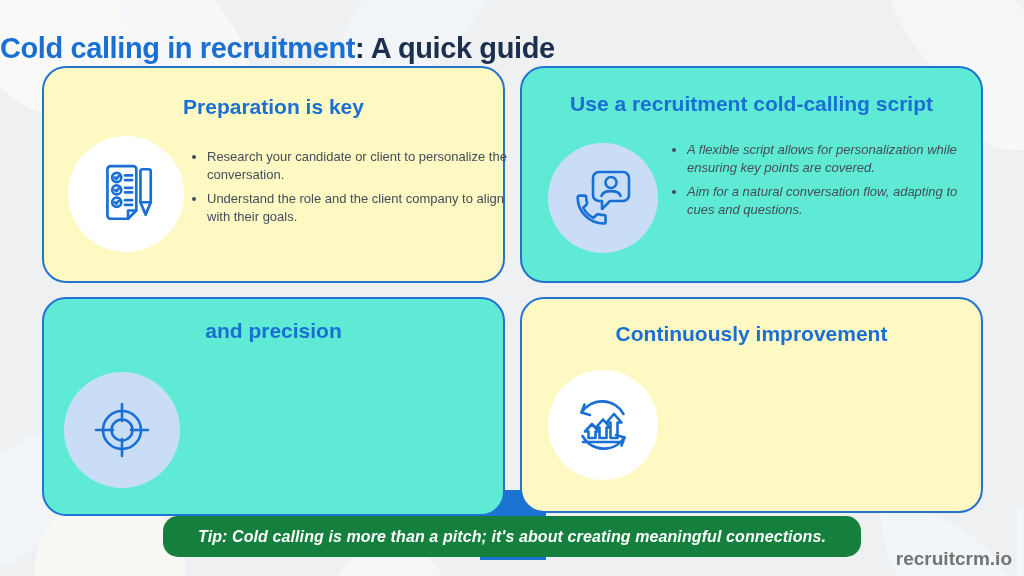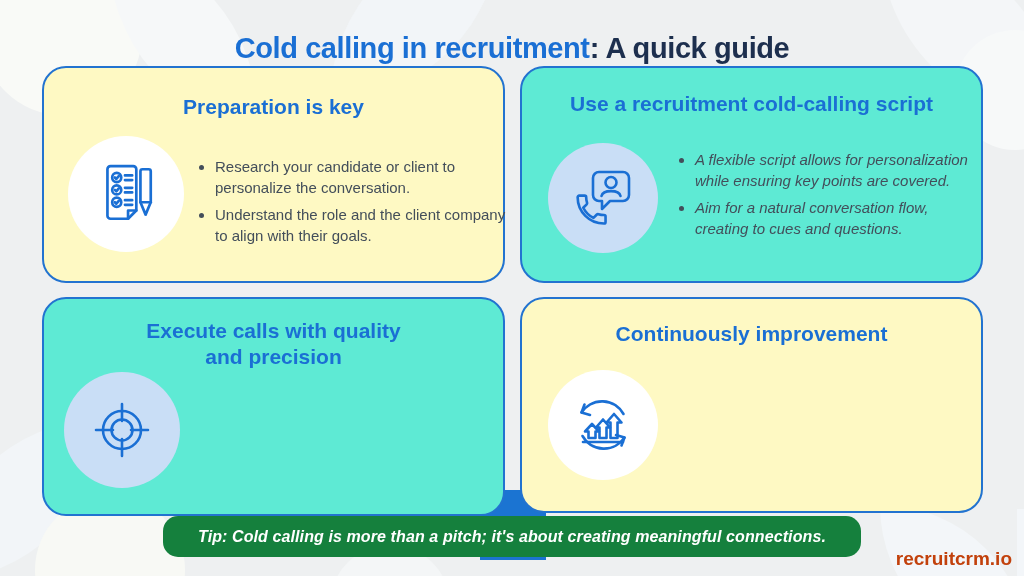--- a/index.html
+++ b/index.html
@@ -11,21 +11,21 @@
   .stage{position:absolute;inset:0;width:1024px;height:576px;overflow:hidden;}
 
   
   .bg-shape{position:absolute;z-index:0;}
   .bg-circle{border-radius:50%;}
   .bg-leaf{border-radius:0 100% 0 100%;}
   .bg-leaf2{border-radius:100% 0 100% 0;}
 
   
   .main-title{
-    position:absolute;top:13px;left:0;width:1024px;text-align:center;
+    position:absolute;top:13px;left:0;width:1024px;
     font-size:29px;font-weight:700;letter-spacing:-0.4px;z-index:3;
   }
   .title-blue{color:#1a6fd4;}
   .title-dark{color:#1d2f4e;}
 
   
   .card{
     position:absolute;border:2.5px solid #2273d0;border-radius:24px;
     box-sizing:border-box;z-index:2;
   }
@@ -37,21 +37,21 @@
   }
   .card-title .tline{display:block;}
   .icon-circle{
     position:absolute;border-radius:50%;display:flex;
     align-items:center;justify-content:center;
   }
   .circle-white{background:#ffffff;}
   .circle-blue{background:#c9def6;}
   .icon-circle svg{display:block;}
   .bullets{
-    position:absolute;margin:8px;color:#434e5a;font-size:15px;line-height:1.42;
+    position:absolute;margin:0;color:#434e5a;font-size:13px;line-height:1.42;
     padding-left:22px;
   }
   .bullets li{margin-bottom:5px;}
 
   
   .card-1{left:42px;top:66px;width:463px;height:217px;}
   .card-1 .card-title{top:26px;}
   .card-1 .icon-circle{left:24px;top:68px;width:116px;height:116px;}
   .card-1 .bullets{left:141px;top:80px;width:300px;}
 
@@ -82,21 +82,21 @@
     display:flex;align-items:center;justify-content:center;
   }
   .tip-text{
     color:#ffffff;font-size:16px;font-weight:700;font-style:italic;
     letter-spacing:0.1px;
   }
 
   
   .brand{
     position:absolute;right:12px;bottom:6px;z-index:3;
-    color:#c2410c;font-size:19px;font-weight:700;
+    color:#737373;font-size:19px;font-weight:700;
   }
 </style>
 </head>
 <body>
 
 <div class="stage">
 
   <div>
     <div class="bg-shape bg-circle" style="left:-18px;top:-45px;width:160px;height:160px;background:#f9faf7;"></div>
     <div class="bg-shape bg-leaf" style="left:108px;top:-50px;width:150px;height:170px;background:#f6f8f9;"></div>
@@ -145,27 +145,26 @@
     <div class="icon-circle circle-blue">
       <svg width="64" height="64" viewBox="0 0 64 64" fill="none" stroke="#1a6fd4" stroke-width="2.6" stroke-linecap="round" stroke-linejoin="round">
         <path d="M52 6H28a6 6 0 0 0-6 6v17a6 6 0 0 0 6 6h3v8l8-8h13a6 6 0 0 0 6-6V12a6 6 0 0 0-6-6z"></path>
         <circle cx="40" cy="16.5" r="5.5"></circle>
         <path d="M30.5 30c1.5-6.5 17.5-6.5 19 0"></path>
         <path transform="translate(2,25) scale(1.55)" stroke-width="1.7" d="M6.62 10.79c1.44 2.83 3.76 5.14 6.59 6.59l2.2-2.2c.27-.27.67-.36 1.02-.24 1.12.37 2.33.57 3.57.57.55 0 1 .45 1 1V20c0 .55-.45 1-1 1-9.39 0-17-7.61-17-17 0-.55.45-1 1-1h3.5c.55 0 1 .45 1 1 0 1.25.2 2.45.57 3.57.11.35.03.74-.25 1.02l-2.2 2.2z"></path>
       </svg>
     </div>
     <ul class="bullets">
       <li>A flexible script allows for personalization while ensuring key points are covered.</li>
-      <li>Aim for a natural conversation flow, creating to cues and questions.</li>
+      <li>Aim for a natural conversation flow, adapting to cues and questions.</li>
     </ul>
   </section>
 
   <section class="card card-3 v-white">
     <h2 class="card-title">
-        <span class="tline">Execute calls with quality</span>
         <span class="tline">and precision</span>
       </h2>
     <div class="icon-circle circle-blue">
       <svg width="64" height="64" viewBox="0 0 64 64" fill="none" stroke="#1a6fd4" stroke-width="2.6" stroke-linecap="round" stroke-linejoin="round">
         <circle cx="32" cy="32" r="19"></circle>
         <circle cx="32" cy="32" r="10.5"></circle>
         <path d="M32 6v17M32 41v17M6 32h17M41 32h17"></path>
       </svg>
     </div>
   </section>

